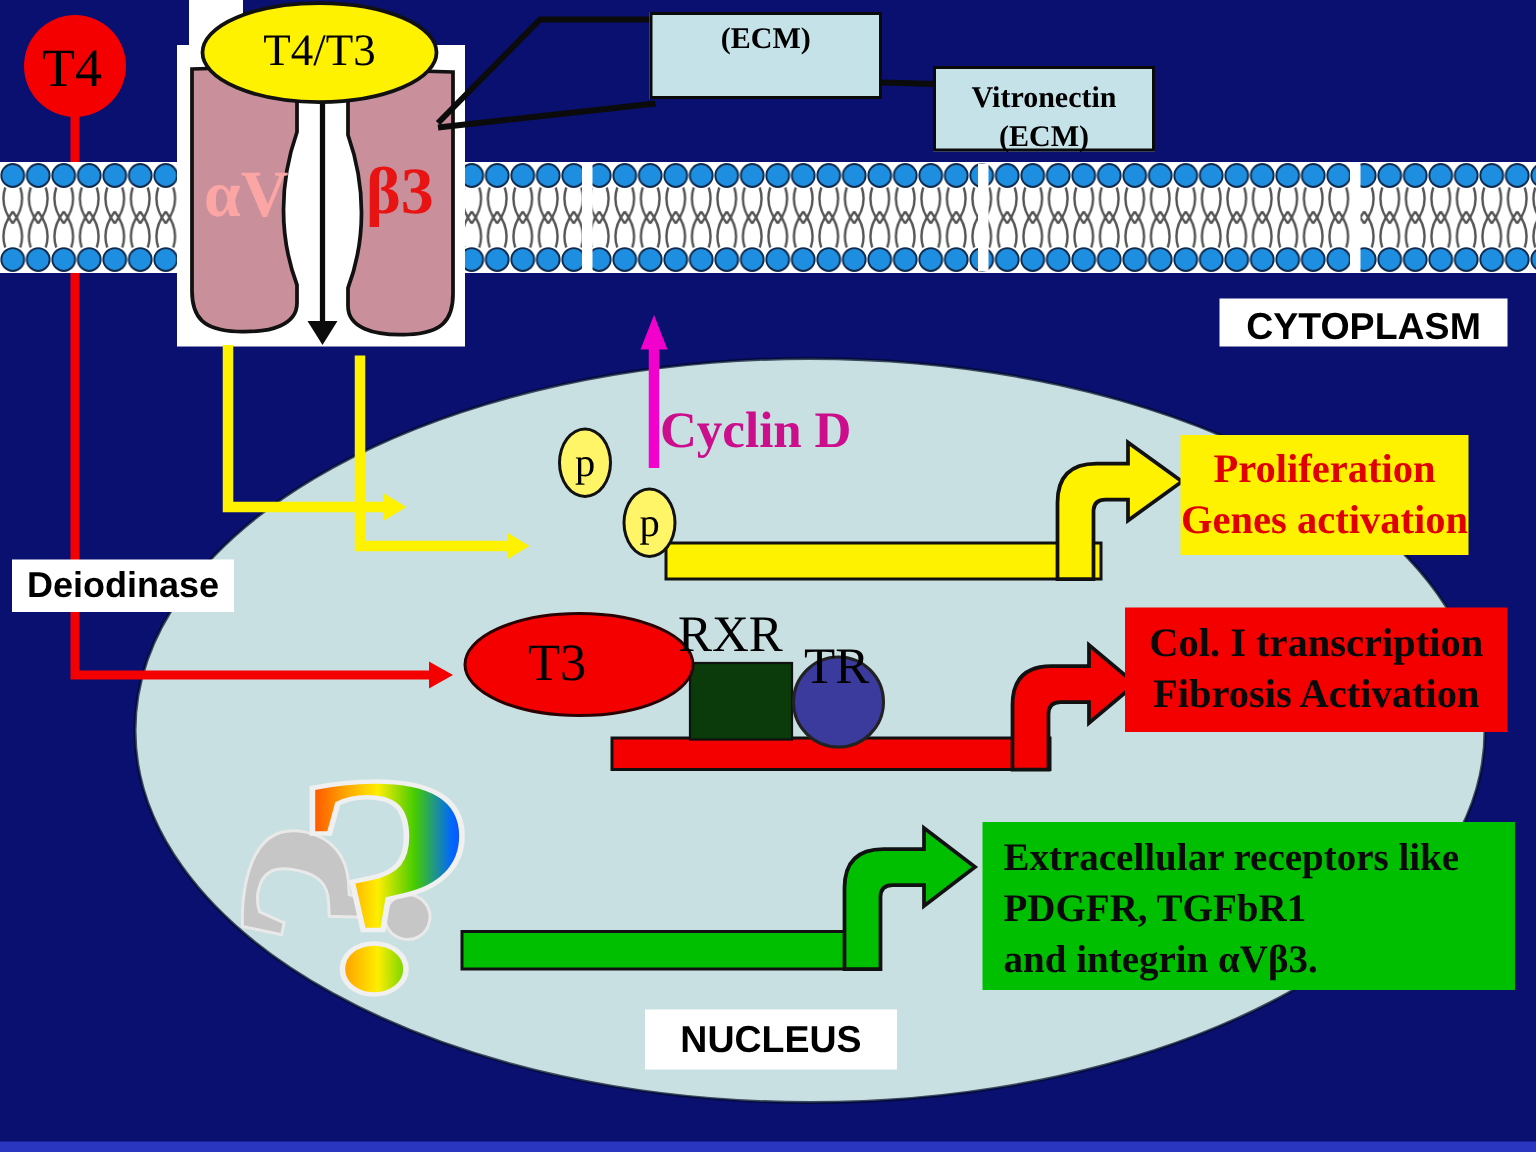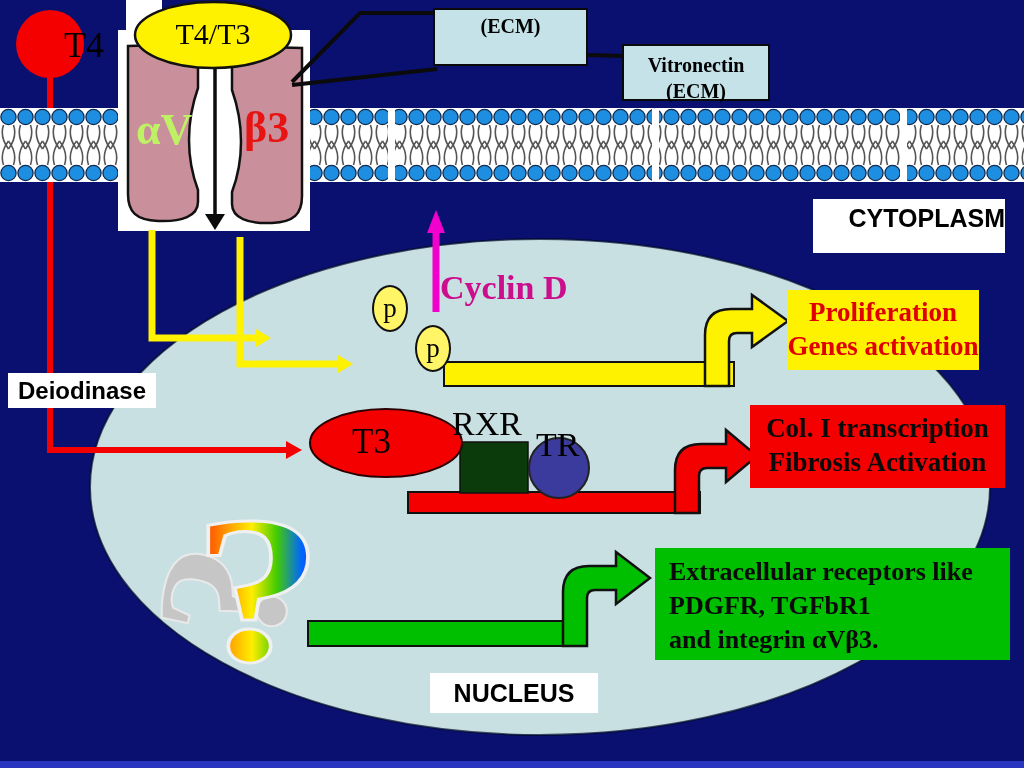--- a/index.html
+++ b/index.html
@@ -118,34 +118,34 @@
     <circle cx="559" cy="468" r="30" style="fill:var(--tr-indigo,#3b3b9d)" stroke="#222" stroke-width="2"></circle>
     <ellipse cx="386" cy="443" rx="76" ry="34" style="fill:var(--accent-red,#f40000)" stroke="#2a0000" stroke-width="2"></ellipse>
 
     <text transform="translate(285 608) rotate(-78)" text-anchor="middle" font-size="185" font-weight="bold" font-family="Liberation Serif, DejaVu Serif, serif" fill="#c6c6c6" stroke="#e9e9e9" stroke-width="2">?</text>
     <text transform="translate(258 660) scale(1.25 1)" text-anchor="middle" font-size="210" font-weight="bold" font-family="Liberation Serif, DejaVu Serif, serif" fill="url(#rainbow)" stroke="#f0f0f0" stroke-width="3">?</text>
 
     <rect x="308" y="621" width="262" height="25" style="fill:var(--accent-green,#00be00)" stroke="#111" stroke-width="2"></rect>
     <path d="M563 646 L563 592 Q563 566 589 566 L616 566 L616 552 L650 578 L616 604 L616 590 L595 590 Q587 590 587 598 L587 646 Z" style="fill:var(--accent-green,#00be00)" stroke="#111" stroke-width="2.5"></path>
   </svg>
 
-  <div class="lbl" style="left:28px;top:24px;font-size:36px;margin-left:36px;">T4</div>
+  <div class="lbl" style="left:28px;top:24px;font-size:36px;">T4</div>
   <div class="lbl" style="left:133px;top:17px;width:160px;font-size:30px;text-align:center;">T4/T3</div>
-  <div class="lbl serifb" style="left:136px;top:104px;font-size:44px;color:#bef264;">αV</div>
+  <div class="lbl serifb" style="left:136px;top:104px;font-size:44px;color:#fca5a5;">αV</div>
   <div class="lbl serifb" style="left:244px;top:102px;font-size:44px;color:#e81313;text-align:right;">β3</div>
 
   <div class="ecmbox" style="left:433px;top:8px;width:155px;height:58px;padding-top:3px;">
     <span>(ECM)</span>
   </div>
   <div class="ecmbox" style="left:622px;top:44px;width:148px;height:57px;padding-top:6px;">
     <span>Vitronectin</span>
     <span>(ECM)</span>
   </div>
 
-  <div class="lbl sansb whitebox" style="left:813px;top:199px;width:192px;height:54px;font-size:25px;line-height:38px;text-align:right;">CYTOPLASM</div>
+  <div class="lbl sansb whitebox" style="left:813px;top:199px;width:192px;height:32px;font-size:25px;line-height:38px;">CYTOPLASM</div>
   <div class="lbl sansb whitebox" style="left:8px;top:373px;width:148px;height:35px;font-size:24px;line-height:35px;">Deiodinase</div>
   <div class="lbl sansb whitebox" style="left:430px;top:673px;width:168px;height:40px;font-size:25px;line-height:40px;">NUCLEUS</div>
 
   <div class="pbadge" style="left:372px;top:285px;">p</div>
   <div class="pbadge" style="left:415px;top:325px;">p</div>
   <div class="lbl serifb" style="left:440px;top:269px;font-size:34px;color:var(--cyclin-text-magenta,#cc0d8c);">Cyclin D</div>
 
   <div class="lbl" style="left:352px;top:422px;font-size:35px;">T3</div>
   <div class="lbl" style="left:452px;top:405px;font-size:34px;">RXR</div>
   <div class="lbl" style="left:536px;top:426px;font-size:34px;">TR</div>

